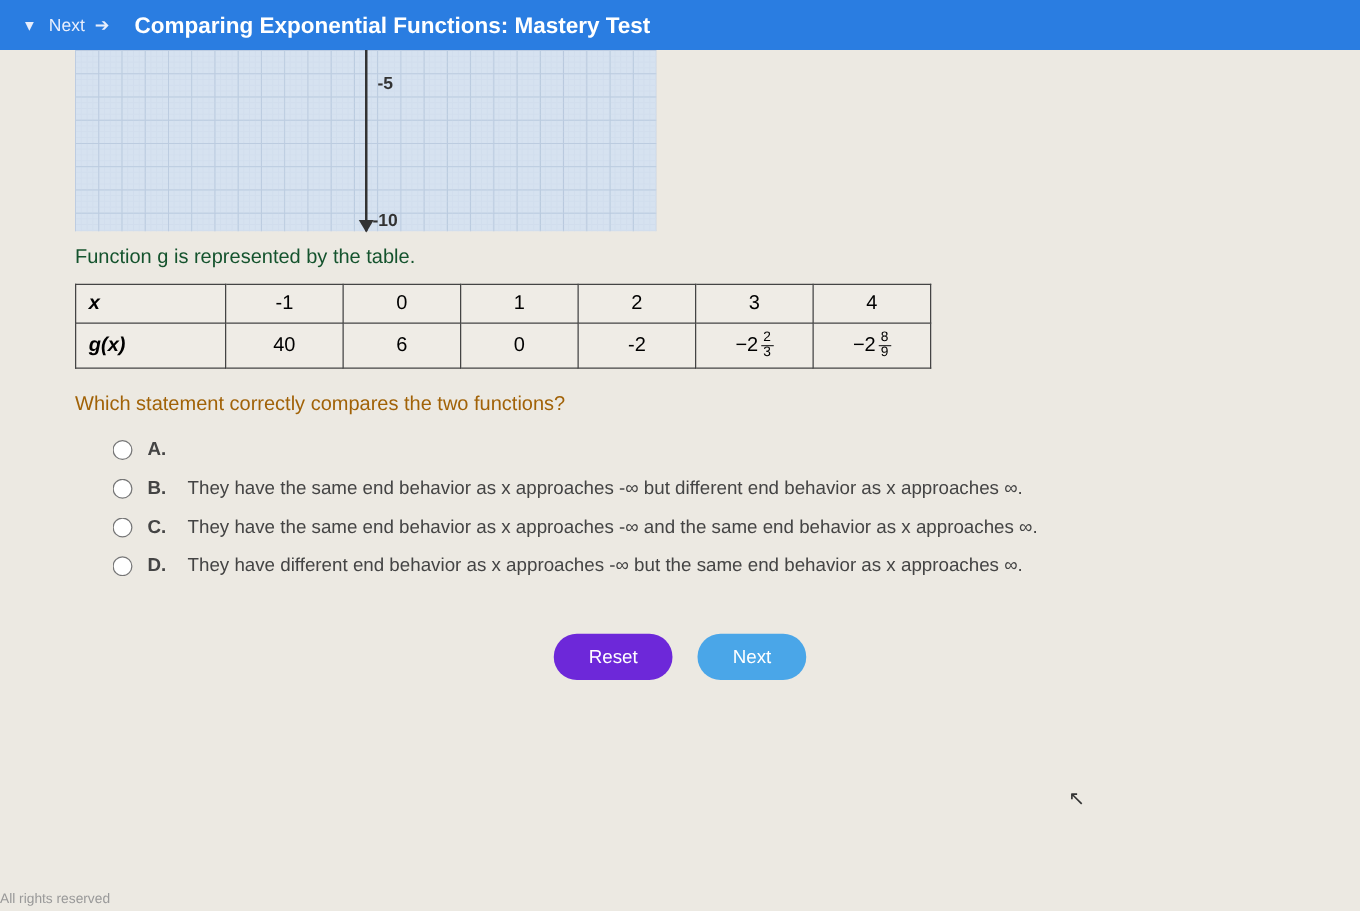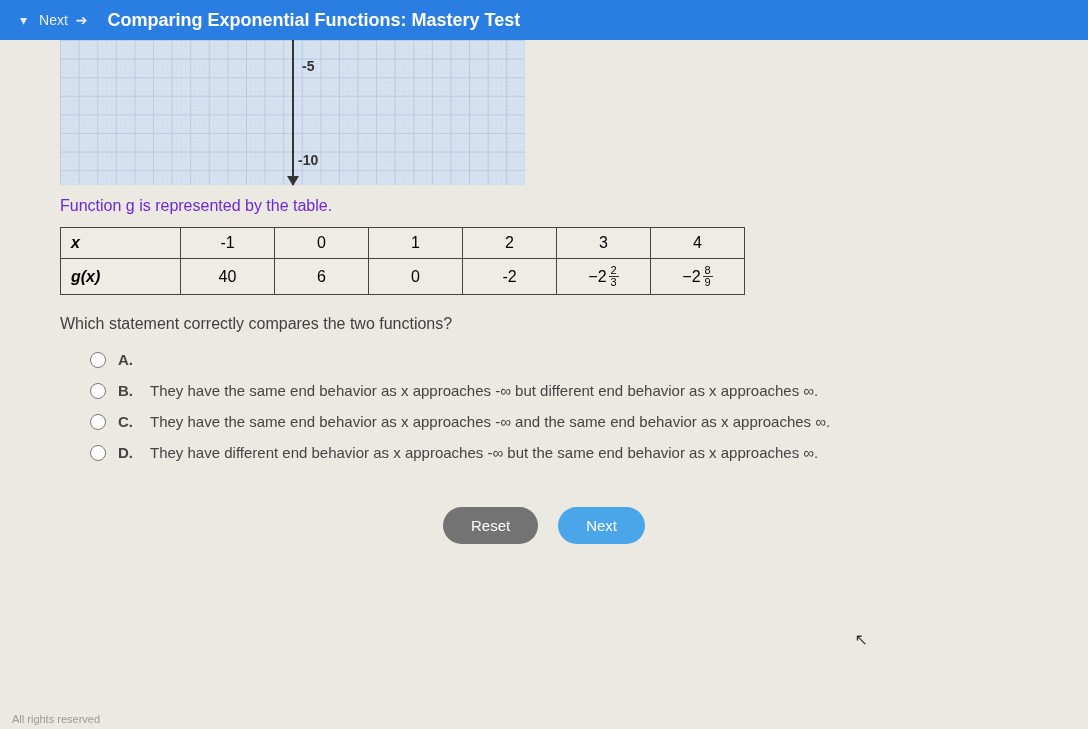--- a/index.html
+++ b/index.html
@@ -9,57 +9,57 @@
 .topbar .next-lbl { font-size: 14px; color: #e8eefc; margin-right: 8px; }
 .topbar .arrow { font-size: 14px; margin-right: 20px; color: #e8eefc; }
 .topbar .title { font-weight: 700; }
 .page { background: #ece9e2; padding: 0 60px 20px 60px; height: 689px; position: relative; }
 .graph { width: 465px; height: 145px; background: #d6e2f0; position: relative; margin-bottom: 12px; }
 .graph::before { content: ""; position: absolute; inset: 0; background-image: linear-gradient(to right, #a8bcd4 1px, transparent 1px), linear-gradient(to bottom, #a8bcd4 1px, transparent 1px); background-size: 18.6px 18.6px; opacity: .7; }
 .graph::after { content:""; position: absolute; inset:0; background-image: linear-gradient(to right, #c9d6e8 1px, transparent 1px), linear-gradient(to bottom, #c9d6e8 1px, transparent 1px); background-size: 4.65px 4.65px; opacity:.35; }
 .yaxis { position: absolute; left: 232px; top: 0; bottom: 0; width: 2px; background: #333; z-index: 2; }
 .yaxis::after { content:""; position:absolute; left:-5px; bottom:-1px; width:0; height:0; border-left:6px solid transparent; border-right:6px solid transparent; border-top:10px solid #333; }
 .ylbl { position: absolute; font-size: 14px; color: #333; z-index: 3; font-weight: 600; }
-.caption { font-size: 16px; color: #6d28d9; margin: 12px 0; }
+.caption { font-size: 16px; color: #14532d; margin: 12px 0; }
 table.gt { border-collapse: collapse; margin: 8px 0 20px 0; }
 table.gt td { border: 1px solid #444; padding: 6px 0; text-align: center; font-size: 16px; width: 94px; background: #efece6; }
 table.gt td.hdr { font-style: italic; font-weight: 600; text-align: left; padding-left: 10px; width: 120px; }
 .frac { display: inline-flex; align-items: center; }
 .frac .whole { margin-right: 2px; }
 .frac .nd { display: inline-flex; flex-direction: column; font-size: 11px; line-height: 1; }
 .frac .nd span:first-child { border-bottom: 1px solid #333; padding: 0 2px; }
 .frac .nd span:last-child { padding: 0 2px; }
-.q { font-size: 16px; color: #404040; margin: 18px 0; }
+.q { font-size: 16px; color: #a16207; margin: 18px 0; }
 .opts { margin: 18px 0 0 30px; }
 .opt { display: flex; align-items: center; margin: 14px 0; font-size: 15px; color: #444; }
 .opt input { margin-right: 12px; width: 16px; height: 16px; cursor: pointer; }
 .opt .letter { font-weight: 600; margin-right: 12px; min-width: 20px; }
 .btns { display: flex; justify-content: center; gap: 20px; margin-top: 46px; }
 .btn { padding: 10px 28px; border-radius: 22px; border: none; color: #fff; font-size: 15px; cursor: pointer; }
-.btn.reset { background: #737373; }
+.btn.reset { background: #6d28d9; }
 .btn.next { background: #4aa6e8; }
-.footer { position: absolute; bottom: 4px; left: 12px; font-size: 11px; color: #999; }
+.footer { position: absolute; bottom: 4px; left: 0; font-size: 11px; color: #999; }
 .cursor { position: absolute; right: 220px; bottom: 80px; font-size: 16px; color: #333; }
 </style>
 </head>
 <body>
 
 <div class="topbar">
   <span class="chev">▾</span>
   <span class="next-lbl">Next</span>
   <span class="arrow">➔</span>
   <span class="title">Comparing Exponential Functions: Mastery Test</span>
 </div>
 
 <div class="page">
 
   <div class="graph">
     <div class="yaxis"></div>
     <div class="ylbl" style="left:242px; top:18px;">-5</div>
-    <div class="ylbl" style="left:238px; top:112px;">-10</div>
+    <div class="ylbl" style="left:238px; top:128px;">-10</div>
   </div>
 
   <div class="caption">Function g is represented by the table.</div>
 
   <table class="gt">
     <tbody>
         <tr>
       <td class="hdr">x</td>
       <td>-1</td>
       <td>0</td>

